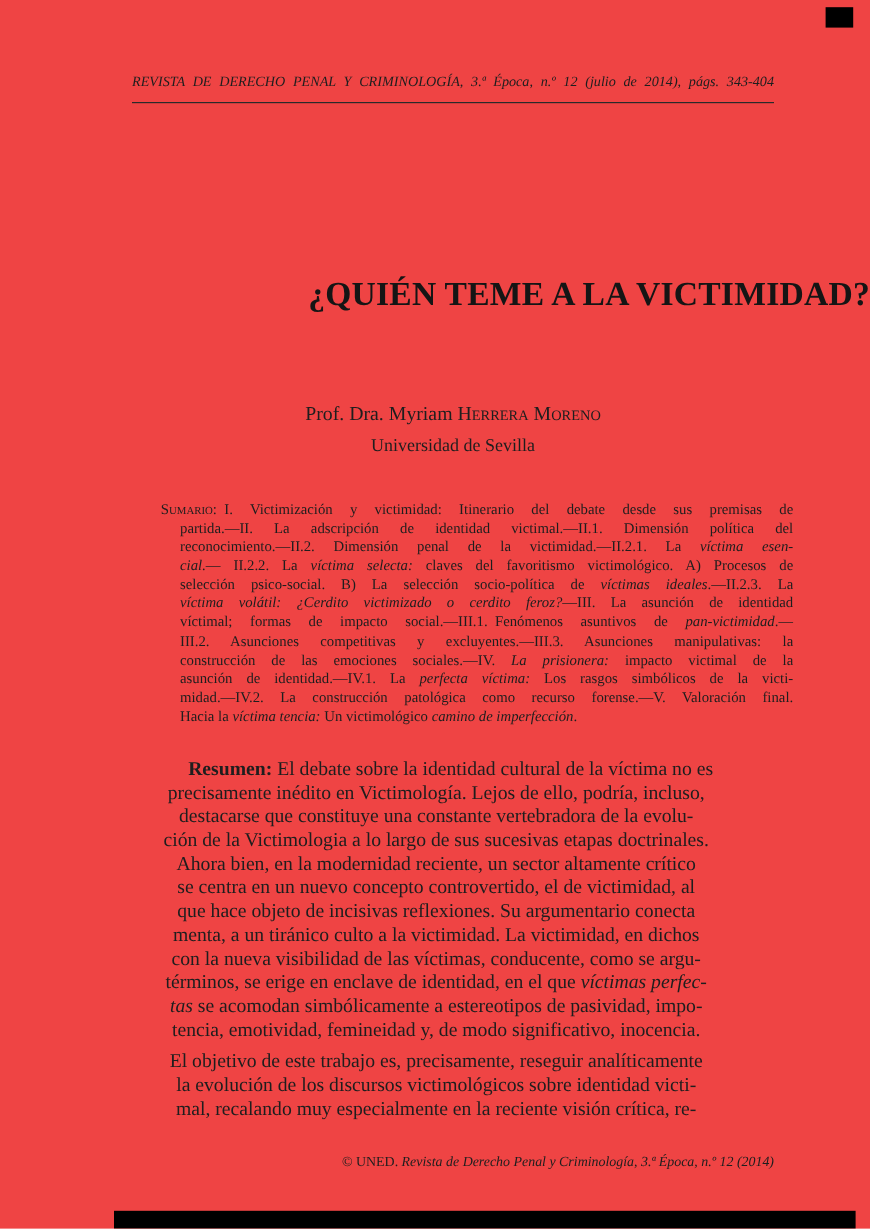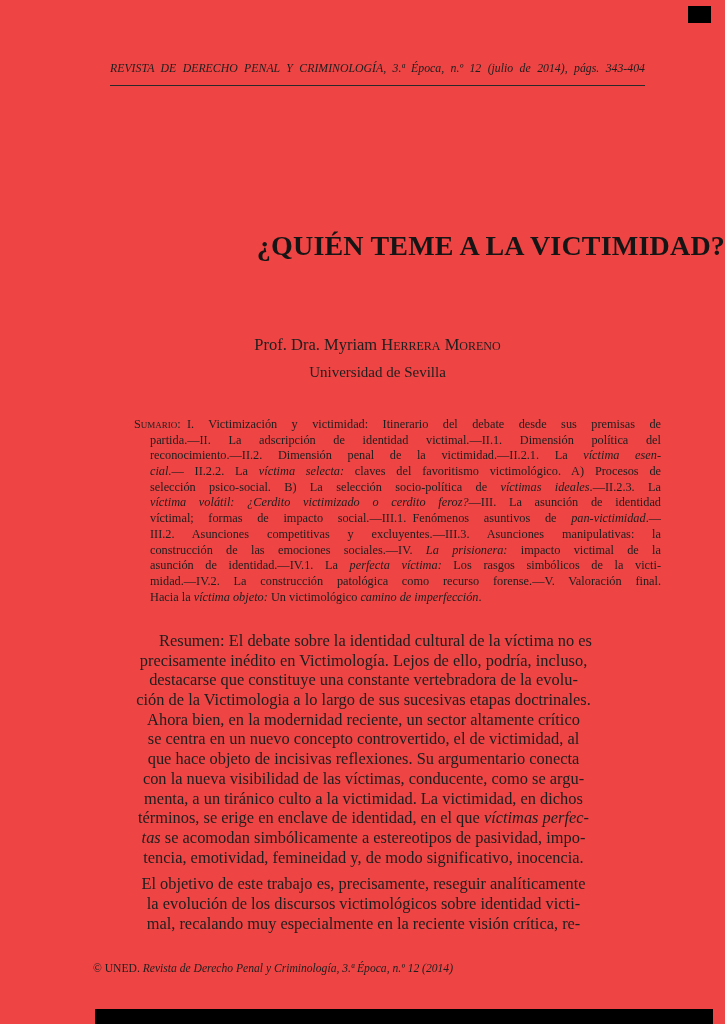--- a/index.html
+++ b/index.html
@@ -2,21 +2,21 @@
 <html><head>
 <meta charset="utf-8">
 <style>
   html,body{margin:0;padding:0;background:#ffffff;}
   .page{
     position:relative;width:725px;height:1024px;background:#ef4444;
     font-family:"Liberation Serif","DejaVu Serif",serif;color:#1e1e1e;
     overflow:hidden;
   }
   .it{font-style:italic;}
-  .bd{font-weight:normal;margin-left:24px;}
+  .bd{font-weight:bold;margin-left:24px;}
   .sc{font-variant:small-caps;}
 
   
   .tline{text-align:justify;overflow:hidden;}
   .tline::after{content:"";display:inline-block;width:100%;height:0;vertical-align:top;}
   .tline.nj{text-align:left;}
   .tline.nj::after{content:none;}
 
   .page-header{
     position:absolute;left:110px;top:60px;width:535px;
@@ -33,22 +33,22 @@
 
   .sumario{position:absolute;left:110px;top:417px;width:527px;margin-left:24px;}
   .sumario .tline{height:15.7px;line-height:15.7px;font-size:12.3px;}
   .sumario .ind{padding-left:16px;}
 
   .body-text{position:absolute;left:97px;top:631px;width:533px;}
   .body-text .tline{height:19.7px;line-height:19.7px;font-size:16.4px;text-align:center;}
   .para{margin:0 0 7px 0;}
 
   .page-footer{
-    position:absolute;left:93px;top:961px;width:535px;
-    font-size:11.6px;line-height:15px;
+    position:absolute;left:110px;top:961px;width:535px;
+    text-align:right;font-size:11.6px;line-height:15px;
   }
 
   .artifact{position:absolute;background:#000000;}
   .artifact-tr{left:688px;top:6px;width:23px;height:17px;}
   .artifact-bottom{left:95px;top:1009px;width:618px;height:15px;}
 </style>
 </head>
 <body>
 
 <div class="page">
@@ -71,34 +71,34 @@
       <div class="tline ind"><span>partida.—II. La adscripción de identidad victimal.—II.1. Dimensión política del</span></div>
       <div class="tline ind"><span>reconocimiento.—II.2. Dimensión penal de la victimidad.—II.2.1. La </span><span class="it">víctima esen-</span></div>
       <div class="tline ind"><span class="it">cial.</span><span>— II.2.2. La </span><span class="it">víctima selecta:</span><span> claves del favoritismo victimológico. A) Procesos de</span></div>
       <div class="tline ind"><span>selección psico-social. B) La selección socio-política de </span><span class="it">víctimas ideales</span><span>.—II.2.3. La</span></div>
       <div class="tline ind"><span class="it">víctima volátil: ¿Cerdito victimizado o cerdito feroz?</span><span>—III. La asunción de identidad</span></div>
       <div class="tline ind"><span>víctimal; formas de impacto social.—III.1. Fenómenos asuntivos de </span><span class="it">pan-victimidad</span><span>.—</span></div>
       <div class="tline ind"><span>III.2. Asunciones competitivas y excluyentes.—III.3. Asunciones manipulativas: la</span></div>
       <div class="tline ind"><span>construcción de las emociones sociales.—IV. </span><span class="it">La prisionera:</span><span> impacto victimal de la</span></div>
       <div class="tline ind"><span>asunción de identidad.—IV.1. La </span><span class="it">perfecta víctima:</span><span> Los rasgos simbólicos de la victi-</span></div>
       <div class="tline ind"><span>midad.—IV.2. La construcción patológica como recurso forense.—V. Valoración final.</span></div>
-      <div class="tline nj ind"><span>Hacia la </span><span class="it">víctima objeto:</span><span> Un victimológico </span><span class="it">camino de imperfección</span><span>.</span></div>
+      <div class="tline nj ind"><span>Hacia la </span><span class="it">víctima tencia:</span><span> Un victimológico </span><span class="it">camino de imperfección</span><span>.</span></div>
     </div>
 
   <div class="body-text">
     <div class="para">
         <div class="tline"><span class="bd">Resumen:</span><span> El debate sobre la identidad cultural de la víctima no es</span></div>
         <div class="tline"><span>precisamente inédito en Victimología. Lejos de ello, podría, incluso,</span></div>
         <div class="tline"><span>destacarse que constituye una constante vertebradora de la evolu-</span></div>
         <div class="tline"><span>ción de la Victimologia a lo largo de sus sucesivas etapas doctrinales.</span></div>
         <div class="tline"><span>Ahora bien, en la modernidad reciente, un sector altamente crítico</span></div>
         <div class="tline"><span>se centra en un nuevo concepto controvertido, el de victimidad, al</span></div>
         <div class="tline"><span>que hace objeto de incisivas reflexiones. Su argumentario conecta</span></div>
+        <div class="tline"><span>menta, a un tiránico culto a la victimidad. La victimidad, en dichos</span></div>
         <div class="tline"><span>con la nueva visibilidad de las víctimas, conducente, como se argu-</span></div>
-        <div class="tline"><span>menta, a un tiránico culto a la victimidad. La victimidad, en dichos</span></div>
         <div class="tline"><span>términos, se erige en enclave de identidad, en el que </span><span class="it">víctimas perfec-</span></div>
         <div class="tline"><span class="it">tas</span><span> se acomodan simbólicamente a estereotipos de pasividad, impo-</span></div>
         <div class="tline nj"><span>tencia, emotividad, femineidad y, de modo significativo, inocencia.</span></div>
       </div>
     <div class="para">
         <div class="tline"><span>El objetivo de este trabajo es, precisamente, reseguir analíticamente</span></div>
         <div class="tline"><span>la evolución de los discursos victimológicos sobre identidad victi-</span></div>
         <div class="tline"><span>mal, recalando muy especialmente en la reciente visión crítica, re-</span></div>
       </div>
   </div>

